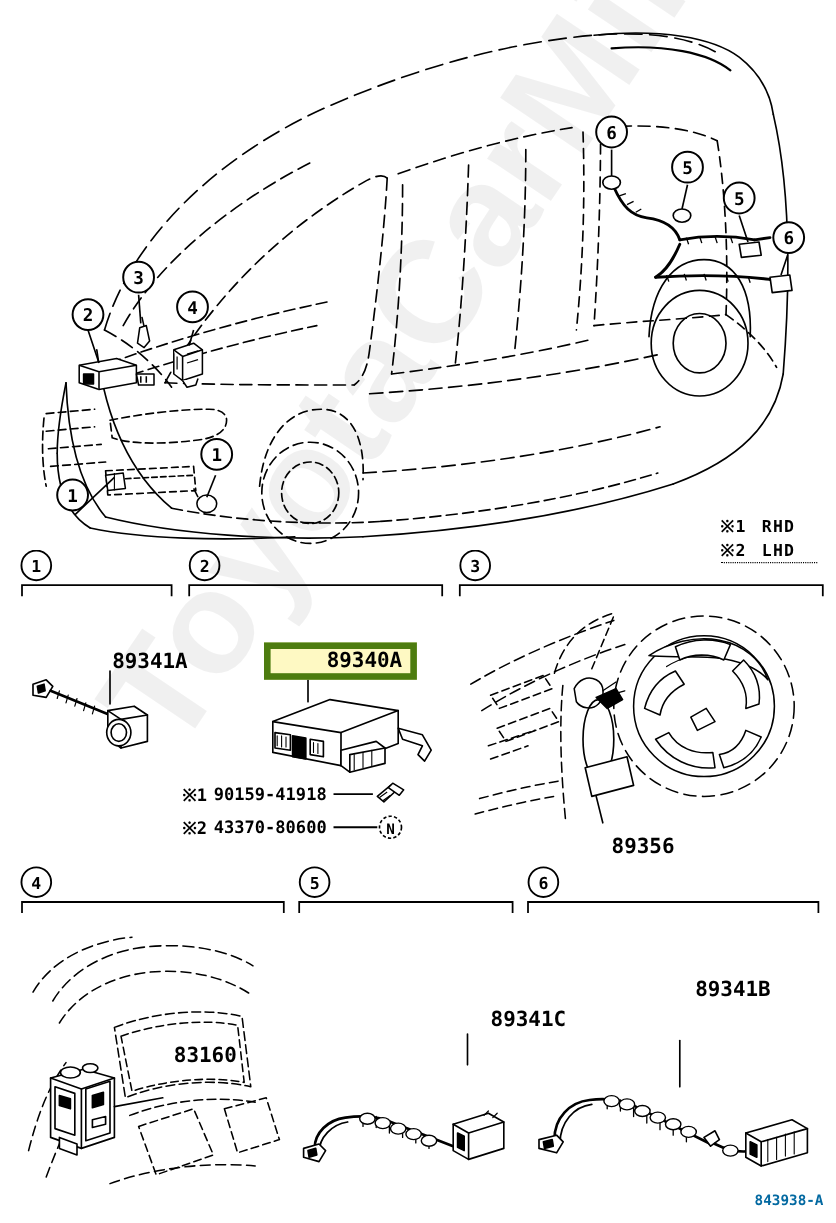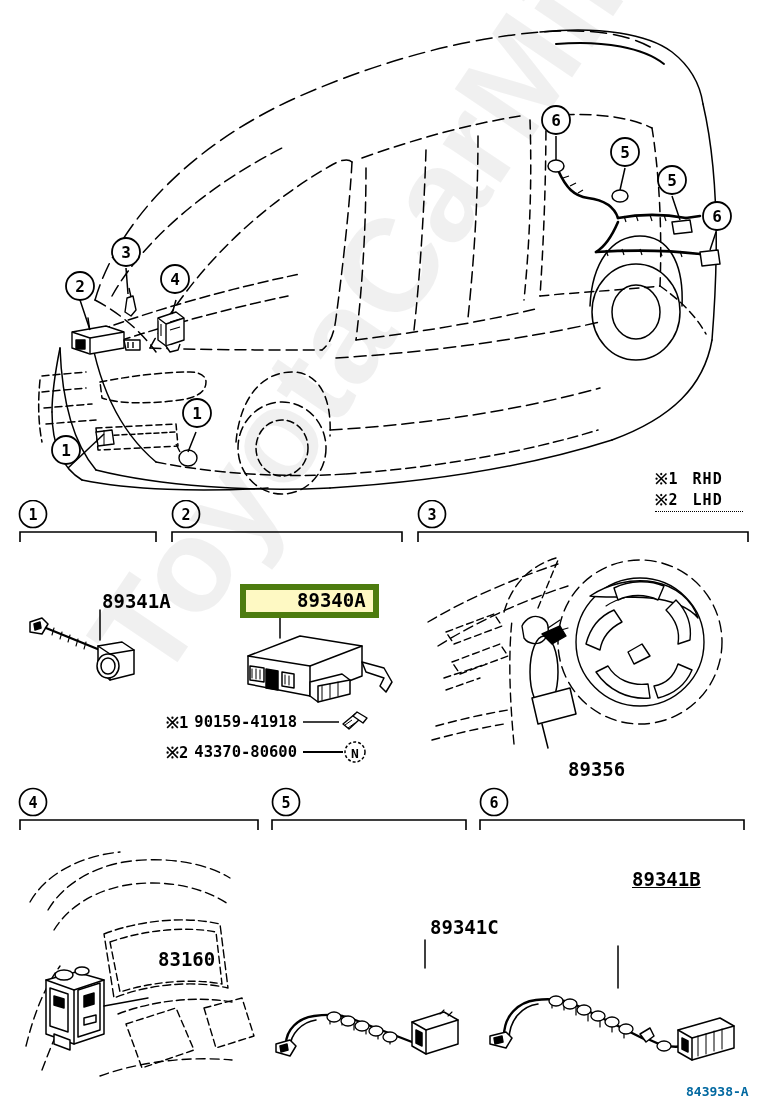--- a/index.html
+++ b/index.html
@@ -379,21 +379,21 @@
       <path d="M240 150 C256 146 268 136 274 122 L260 116 C256 128 248 136 236 138 Z" fill="#fff"></path>
 
       <path d="M210 104 L224 96 L232 108 L216 116 Z" fill="#fff"></path>
 
       <line x1="124" y1="176" x2="130" y2="200" stroke-width="1.5"></line>
 
       <path d="M18 178 C40 172 66 166 90 162" stroke-dasharray="8 5"></path>
       <path d="M14 192 C36 186 62 180 86 176" stroke-dasharray="8 5"></path>
     </g>
   </svg>
-  <div class="abs" style="left:524px;top:758px;z-index:6;">
+  <div class="abs" style="left:512px;top:758px;z-index:6;">
     <span class="pn">89356</span>
   </div>
 
   <svg class="abs" style="left:0;top:786px;z-index:3;" width="760" height="60" viewBox="0 0 760 60">
     <g stroke="#000" stroke-width="1.6" fill="none">
       <path d="M20 44 L20 34 L258 34 L258 44"></path>
       <path d="M272 44 L272 34 L466 34 L466 44"></path>
       <path d="M480 44 L480 34 L744 34 L744 44"></path>
     </g>
     <g>
@@ -443,21 +443,21 @@
         <path d="M46 196 L62 202 L62 212 L46 206 Z" fill="#fff"></path>
       </g>
 
       <line x1="96" y1="168" x2="140" y2="160" stroke-width="1.5"></line>
     </g>
   </svg>
   <div class="abs" style="left:114px;top:948px;z-index:6;">
     <span class="pn">83160</span>
   </div>
 
-  <div class="abs" style="left:386px;top:916px;z-index:6;">
+  <div class="abs" style="left:402px;top:916px;z-index:6;">
     <span class="pn">89341C</span>
   </div>
   <svg class="abs" style="left:272px;top:938px;z-index:4;" width="196" height="128" viewBox="0 0 196 128">
     <g fill="none" stroke="#000" stroke-width="1.5" stroke-linejoin="round" stroke-linecap="round">
       <line x1="153" y1="2" x2="153" y2="30"></line>
 
       <path d="M14 106 C14 92 26 80 42 78 C56 76 66 76 78 80 L140 104" stroke-width="2.4"></path>
       <path d="M18 110 C18 96 30 84 44 82" stroke-width="1.6"></path>
 
       <g stroke-width="1.2">
@@ -478,21 +478,21 @@
       <path d="M140 84 L154 92 L154 116"></path>
       <path d="M154 92 L186 82"></path>
       <path d="M144 92 L150 95 L150 108 L144 105 Z" fill="#000"></path>
       <path d="M168 76 L172 72 M176 78 L180 74" stroke-width="1.1"></path>
 
       <path d="M4 106 L18 102 L24 108 L18 118 L4 114 Z" fill="#fff"></path>
       <path d="M8 108 L15 106 L16 112 L9 114 Z" fill="#000"></path>
     </g>
   </svg>
 
-  <div class="abs" style="left:588px;top:868px;z-index:6;text-decoration:underline;">
+  <div class="abs" style="left:588px;top:888px;z-index:6;">
     <span class="pn">89341B</span>
   </div>
   <svg class="abs" style="left:478px;top:930px;z-index:4;" width="272" height="140" viewBox="0 0 272 140">
     <g fill="none" stroke="#000" stroke-width="1.5" stroke-linejoin="round" stroke-linecap="round">
       <line x1="140" y1="16" x2="140" y2="58"></line>
 
       <path d="M26 106 C26 86 40 72 58 70 C74 68 88 70 100 76 L168 110" stroke-width="2.4"></path>
       <path d="M31 110 C31 90 44 76 60 74" stroke-width="1.6"></path>
 
       <g stroke-width="1.2">

